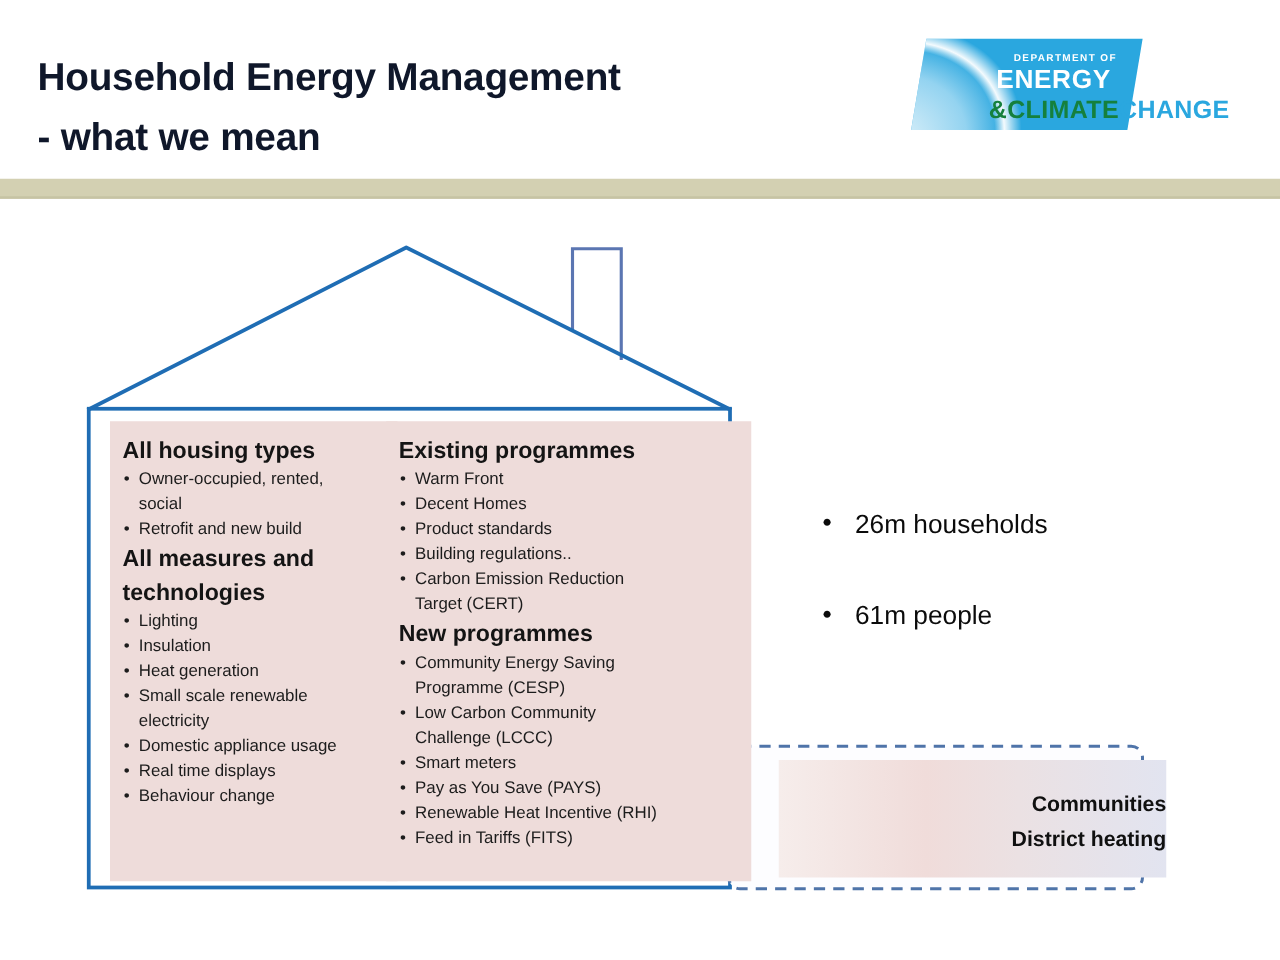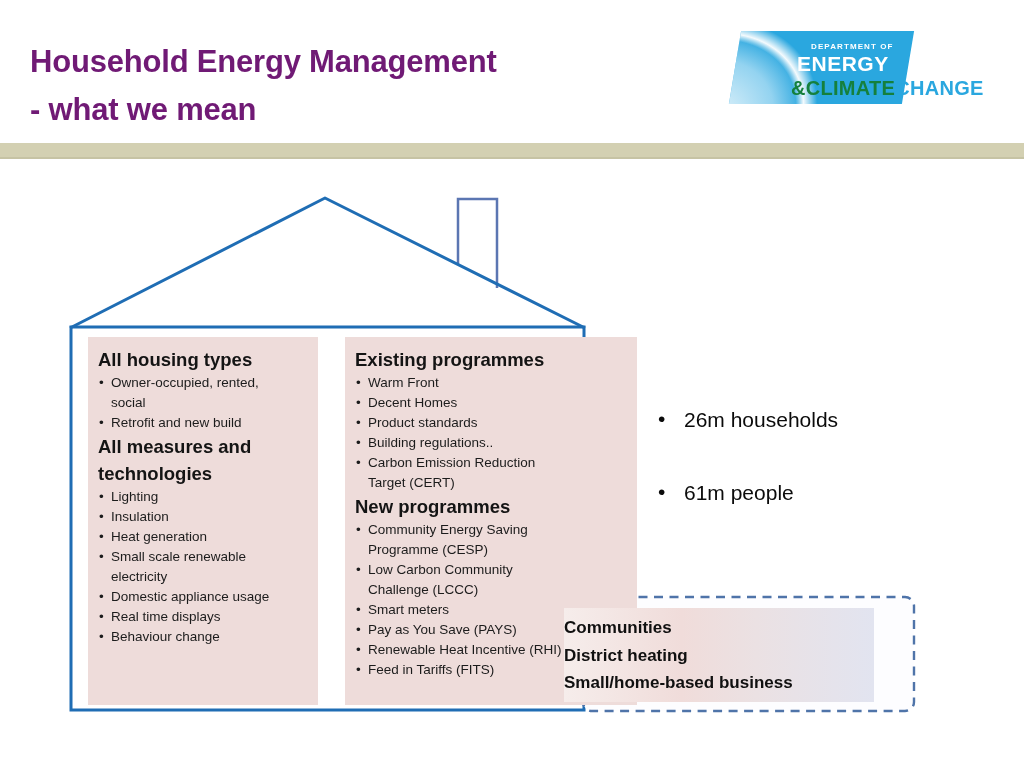--- a/index.html
+++ b/index.html
@@ -5,21 +5,21 @@
   html,body{margin:0;padding:0;background:#888;}
   .slide{
     position:relative;width:1024px;height:768px;background:#ffffff;
     font-family:"Liberation Sans",sans-serif;overflow:hidden;
   }
   .pre{white-space:pre-line;}
 
   
   .title{
     position:absolute;left:30px;top:38px;width:620px;
-    font-size:31px;font-weight:bold;line-height:48px;color:#701a75;
+    font-size:31px;font-weight:bold;line-height:48px;color:#0f172a;
     letter-spacing:-0.2px;
   }
 
   
   .divider{
     position:absolute;left:0;top:143px;width:1024px;height:14px;
     background:#d3d0b2;border-bottom:2px solid #c6c3a4;
   }
 
   
@@ -49,41 +49,41 @@
 
   
   .draw-layer{position:absolute;left:0;top:0;z-index:1;}
 
   
   .panel{
     position:absolute;top:337px;height:368px;background:#eedcda;
     z-index:2;box-sizing:border-box;padding:9px 8px 0 10px;color:#1c1c1c;
   }
   .panel.left{left:88px;width:230px;}
-  .panel.right{left:345px;width:292px;}
+  .panel.right{left:309px;width:292px;}
   .panel h3{
     margin:0;font-size:18.5px;line-height:27px;font-weight:bold;color:#141414;
   }
   .bullet{
     position:relative;padding-left:13px;font-size:13.5px;line-height:20px;
   }
   .bullet::before{content:"\2022";position:absolute;left:1px;top:0;}
 
   
   .stats{position:absolute;left:655px;top:363px;z-index:2;color:#0b0b0b;}
   .stat{
     position:relative;padding-left:29px;font-size:21px;line-height:33px;margin-top:40px;
   }
   .stat::before{content:"\2022";position:absolute;left:3px;top:-1px;}
 
   
   .community{
-    position:absolute;left:564px;top:608px;width:310px;height:94px;z-index:2;
+    position:absolute;left:623px;top:608px;width:310px;height:94px;z-index:2;
     background:linear-gradient(90deg,#f6edeb 0%,#f0dcda 38%,#ebe1e3 62%,#e2e4f0 100%);
-    text-align:left;box-sizing:border-box;padding-top:6px;
+    text-align:right;box-sizing:border-box;padding-top:22px;
   }
   .community div{font-size:17px;font-weight:bold;line-height:27.5px;color:#101010;}
 </style>
 </head>
 <body>
 
 <div class="slide">
 
   <div class="title pre">Household Energy Management
 - what we mean</div>
@@ -143,16 +143,15 @@
   </div>
 
   <div class="stats">
     <div class="stat">26m households</div>
     <div class="stat">61m people</div>
   </div>
 
   <div class="community">
     <div>Communities</div>
     <div>District heating</div>
-    <div>Small/home-based business</div>
   </div>
 
 </div>
 
 </body></html>

